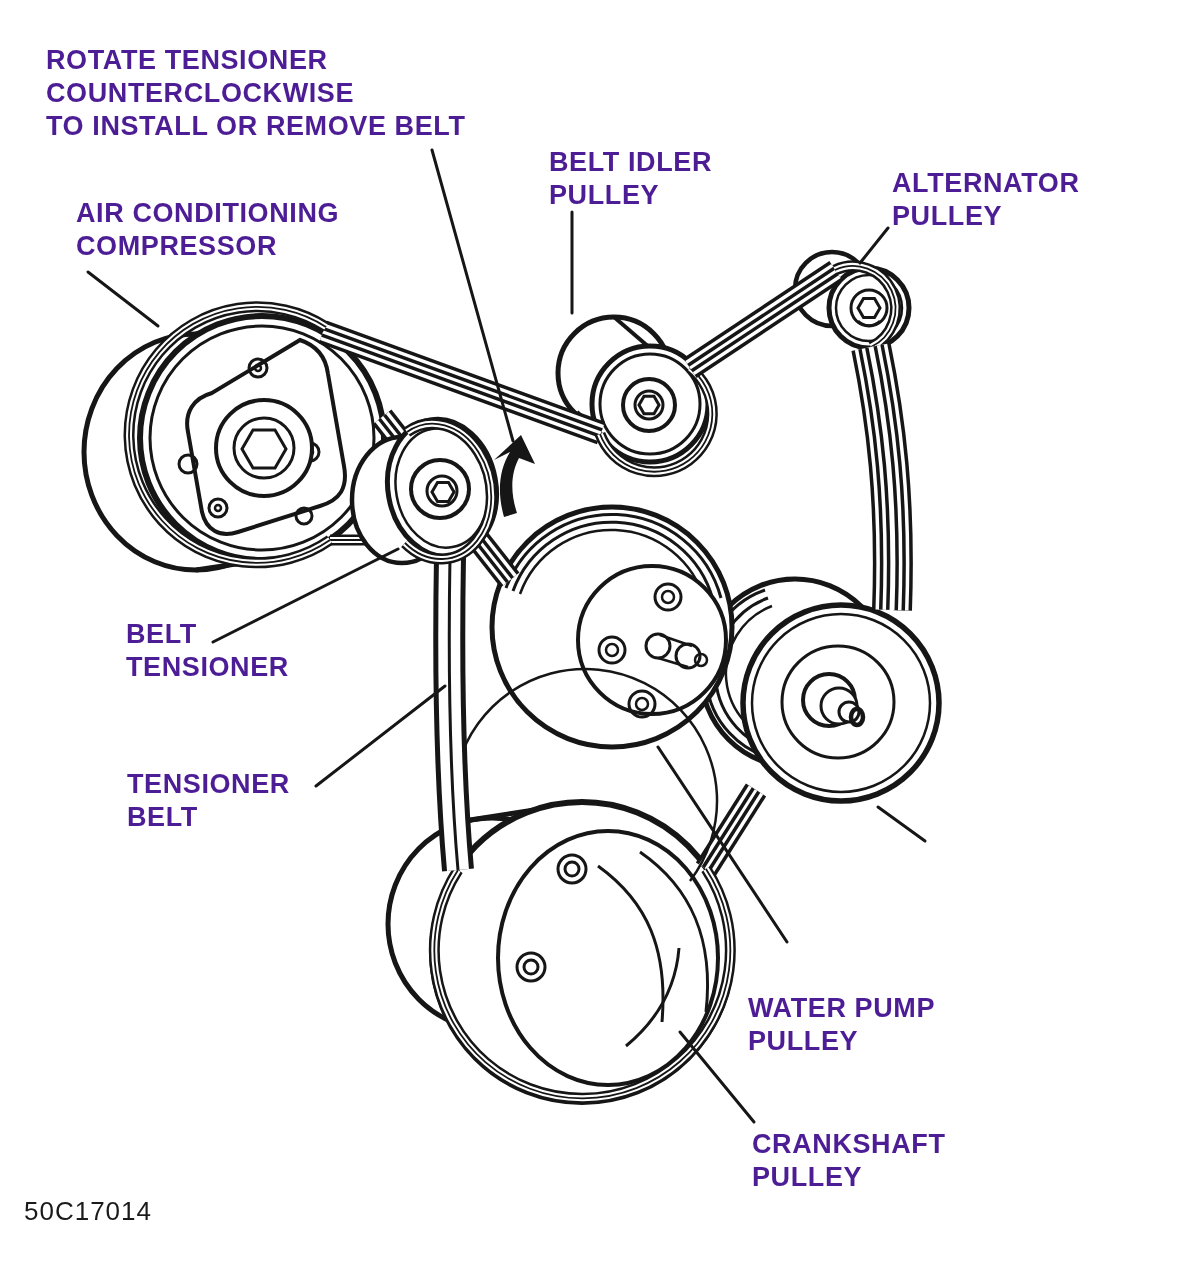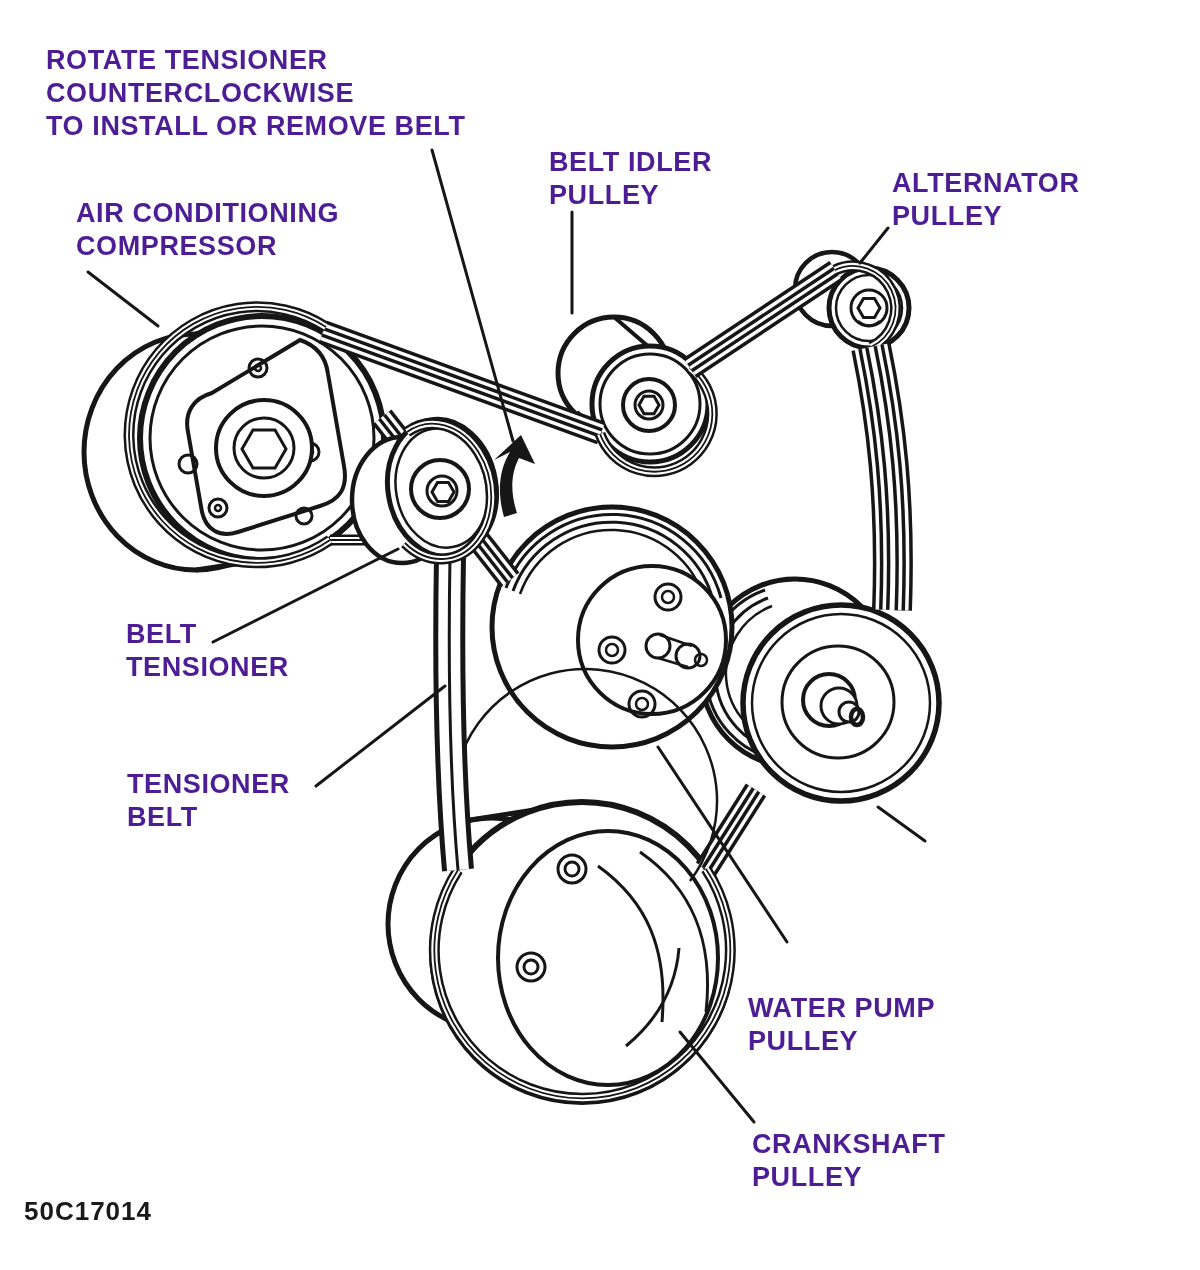--- a/index.html
+++ b/index.html
@@ -3,21 +3,21 @@
 <meta charset="utf-8">
 <style>
   html,body{margin:0;padding:0;background:#ffffff;}
   .stage{position:relative;width:1200px;height:1270px;background:#ffffff;overflow:hidden;
          font-family:"Liberation Sans",sans-serif;}
   .diagram-svg{position:absolute;left:0;top:0;width:1200px;height:1270px;}
 
   .lbl{position:absolute;color:#4c1d95;font-weight:bold;font-size:27px;line-height:1.22;
        letter-spacing:.6px;white-space:nowrap;}
   .lbl span{display:block;}
-  .code{position:absolute;color:#1a1a1a;font-weight:bold;font-size:26px;letter-spacing:1px;}
+  .code{position:absolute;color:#1a1a1a;font-weight:normal;font-size:26px;letter-spacing:1px;}
 
   
   .ink{stroke:#161616;fill:none;}
   .fillw{fill:#ffffff;stroke:#161616;}
   .s2{stroke-width:2.5}.s3{stroke-width:3}.s4{stroke-width:4}.s45{stroke-width:4.5}
   .s5{stroke-width:5}.s55{stroke-width:5.5}.s6{stroke-width:6}
 
   
   .bw1{stroke:#161616;stroke-width:40;fill:none}
   .bw2{stroke:#ffffff;stroke-width:33;fill:none}

